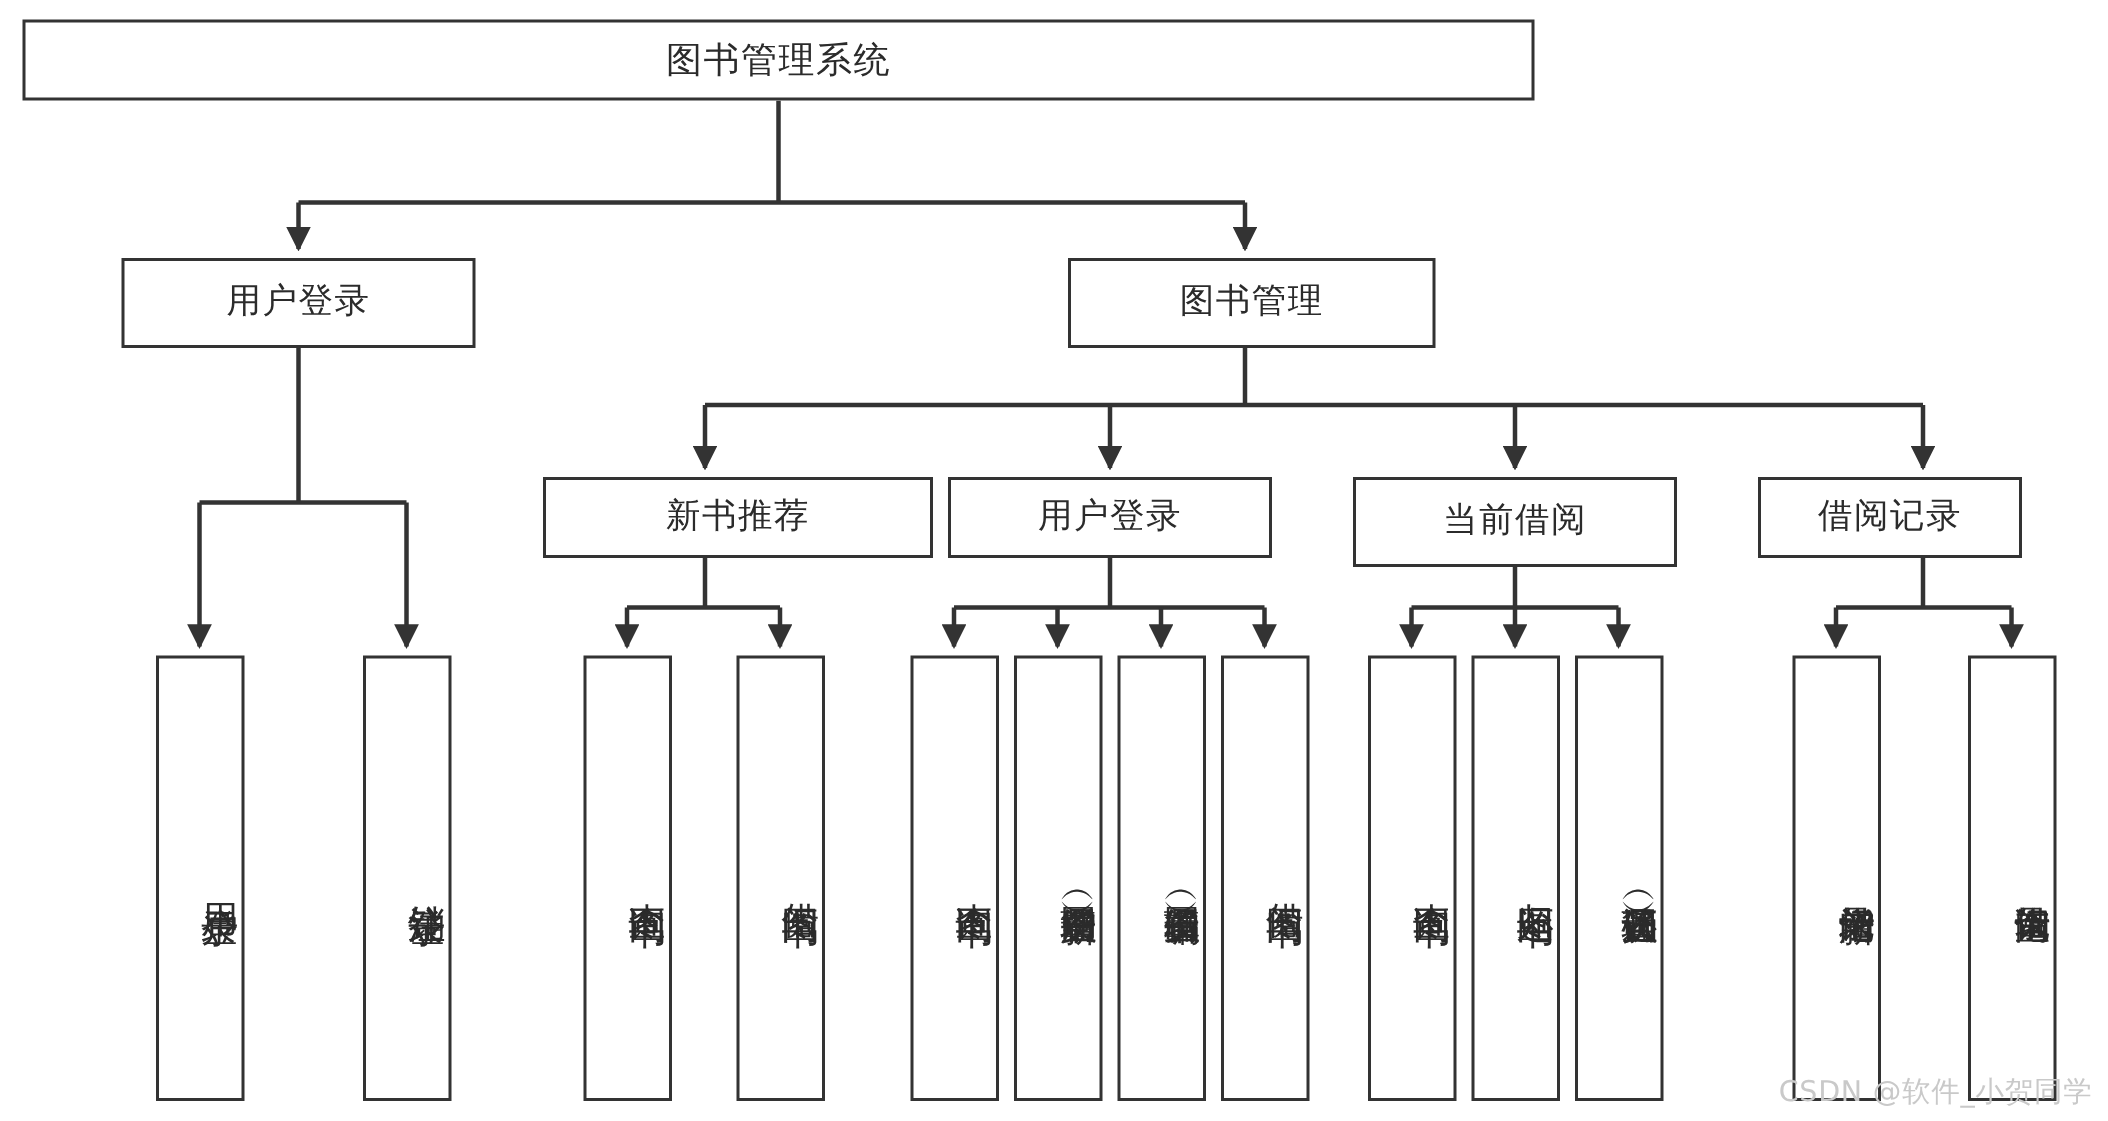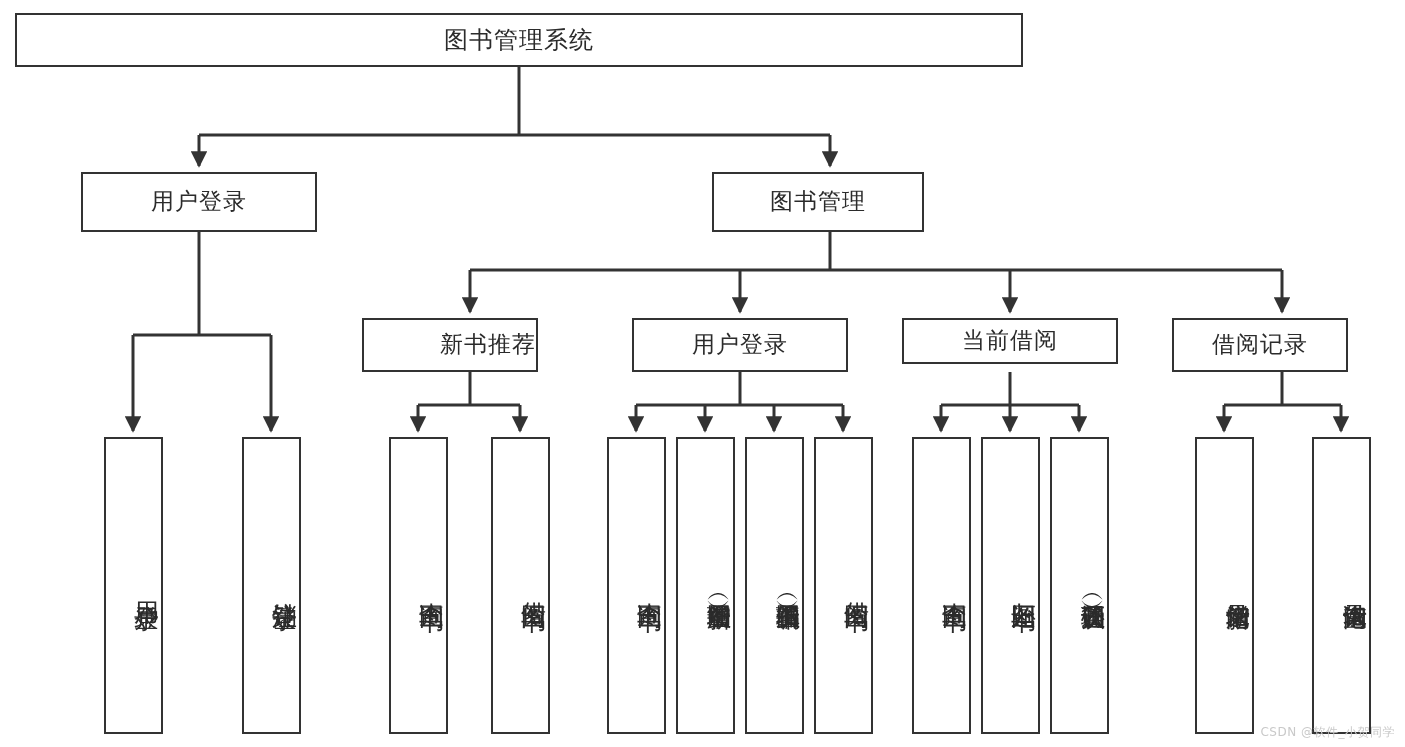--- a/index.html
+++ b/index.html
@@ -58,21 +58,21 @@
     font-size: 24px;
     letter-spacing: 0px;
   }
   .label {
     display: block;
   }
   .watermark {
     position: absolute;
     right: 10px;
     bottom: 6px;
-    font-size: 12px;
+    font-size: 19px;
     color: #c9c9c9;
     letter-spacing: 0.5px;
     z-index: 5;
     white-space: nowrap;
   }
 </style>
 </head>
 <body>
 
 <div id="canvas">
@@ -130,31 +130,31 @@
     </g>
   </svg>
 
   <div class="node node-h node-root" style="left:15px; top:13px; width:1008px; height:54px;">
     <span class="label">图书管理系统</span>
   </div>
 
   <div class="node node-h" style="left:81px; top:172px; width:236px; height:60px;">
     <span class="label">用户登录</span>
   </div>
-  <div class="node node-h" style="left:712px; top:172px; width:212px; height:60px;">
+  <div class="node node-h" style="left:712px; top:172px; width:245px; height:60px;">
     <span class="label">图书管理</span>
   </div>
 
-  <div class="node node-h" style="left:362px; top:318px; width:176px; height:54px;justify-content:flex-end;">
+  <div class="node node-h" style="left:362px; top:318px; width:260px; height:54px;">
     <span class="label">新书推荐</span>
   </div>
   <div class="node node-h" style="left:632px; top:318px; width:216px; height:54px;">
     <span class="label">用户登录</span>
   </div>
-  <div class="node node-h" style="left:902px; top:318px; width:216px; height:46px;">
+  <div class="node node-h" style="left:902px; top:318px; width:216px; height:60px;">
     <span class="label">当前借阅</span>
   </div>
   <div class="node node-h" style="left:1172px; top:318px; width:176px; height:54px;">
     <span class="label">借阅记录</span>
   </div>
 
   <div class="node node-v" style="left:104px; top:437px; width:59px; height:297px;">
     <span class="label">用户登录</span>
   </div>
   <div class="node node-v" style="left:242px; top:437px; width:59px; height:297px;">

